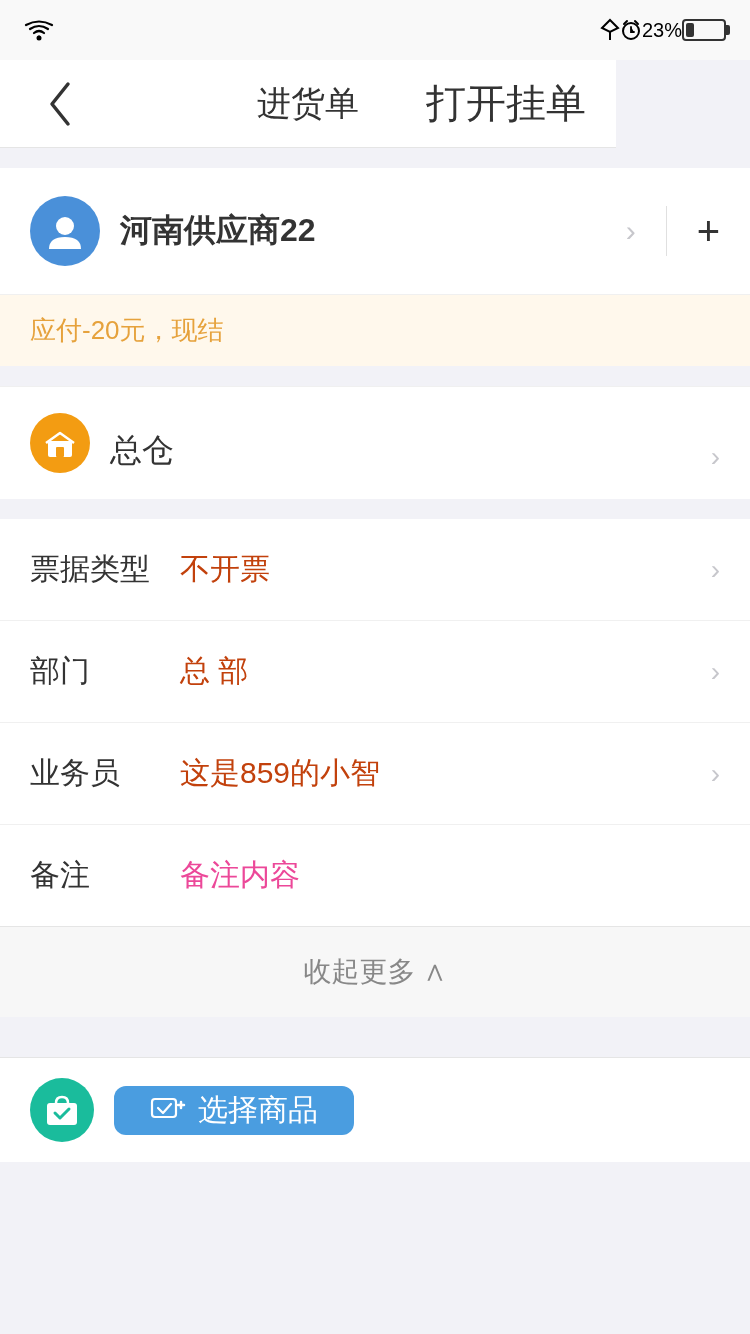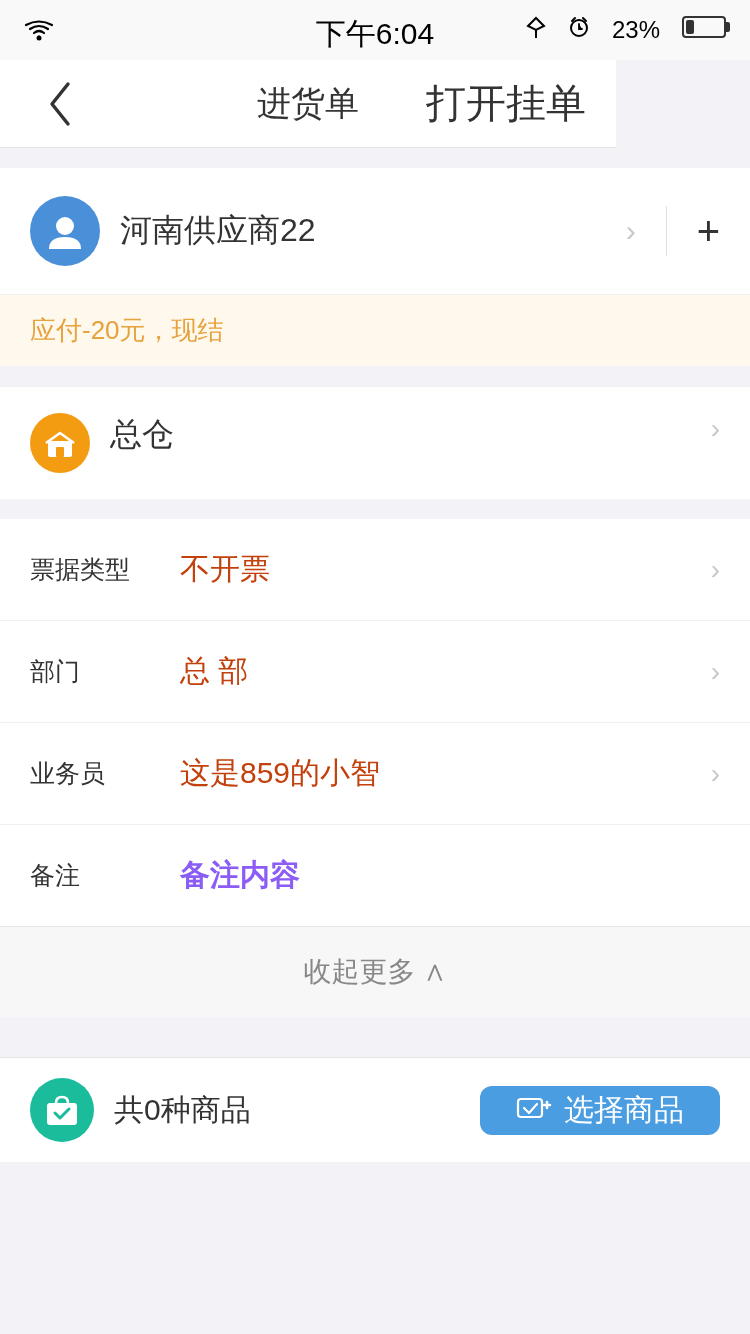--- a/index.html
+++ b/index.html
@@ -34,23 +34,23 @@
     .status-center {
       font-size: 30px;
       font-weight: 500;
       position: absolute;
       left: 50%;
       transform: translateX(-50%);
       top: 14px;
     }
     .status-right {
       display: flex;
-      align-items: flex-start;
-      gap: 22px;
-      font-size: 24px;
+      align-items: center;
+      gap: 0;
+      font-size: 20px;
     }
     .battery-container {
       display: flex;
       align-items: center;
       gap: 4px;
     }
     .battery-box {
       width: 44px;
       height: 22px;
       border: 2px solid #333;
@@ -145,20 +145,21 @@
       flex-shrink: 0;
     }
     .supplier-avatar svg {
       width: 44px;
       height: 44px;
     }
     .supplier-name {
       flex: 1;
       font-size: 32px;
       color: #333;
+      font-weight: bold;
     }
     .supplier-chevron {
       color: #c7c7cc;
       font-size: 30px;
       margin-right: 30px;
     }
     .supplier-plus {
       font-size: 40px;
       color: #333;
       cursor: pointer;
@@ -174,21 +175,21 @@
     .notice-bar {
       background: #fff8ec;
       padding: 18px 30px;
       font-size: 26px;
       color: #e6a23c;
     }
 
     
     .warehouse-row {
       display: flex;
-      align-items: flex-start;
+      align-items: flex-end;
       padding: 26px 30px;
       background: #fff;
       border-top: 1px solid #f0f0f0;
     }
     .warehouse-icon {
       width: 60px;
       height: 60px;
       border-radius: 50%;
       background: #f39c12;
       display: flex;
@@ -220,34 +221,33 @@
       display: flex;
       align-items: center;
       padding: 30px 30px;
       border-bottom: 1px solid #f0f0f0;
       min-height: 96px;
     }
     .form-row:last-child {
       border-bottom: none;
     }
     .form-label {
-      font-size: 25px;
+      font-size: 30px;
       color: #333;
       width: 130px;
       flex-shrink: 0;
     }
     .form-value {
       flex: 1;
       font-size: 30px;
       color: #c2410c;
       padding-left: 20px;
     }
     .form-value.placeholder {
-      color: #8b5cf6;
-      font-weight: bold;
+      color: #ec4899;
     }
     .form-chevron {
       color: #c7c7cc;
       font-size: 28px;
       margin-left: 10px;
     }
 
     
     .collapse-bar {
       background: #f7f7f7;
@@ -318,21 +318,20 @@
 <div class="status-bar">
   <div class="status-left">
     <svg width="30" height="22" viewBox="0 0 30 22">
       <path d="M15 18 L15 18 Z" stroke="#000" stroke-width="3" stroke-linecap="round"></path>
       <path d="M10 14 Q15 10 20 14" stroke="#000" stroke-width="2.2" fill="none" stroke-linecap="round"></path>
       <path d="M6 10 Q15 4 24 10" stroke="#000" stroke-width="2.2" fill="none" stroke-linecap="round"></path>
       <path d="M2 6 Q15 -1 28 6" stroke="#000" stroke-width="2.2" fill="none" stroke-linecap="round"></path>
       <circle cx="15" cy="19" r="2.5" fill="#000"></circle>
     </svg>
   </div>
-  <span class="status-center">下午6:04</span>
   <div class="status-right">
     <svg width="20" height="24" viewBox="0 0 20 24">
       <path d="M10 2 L18 10 L10 14 L2 10 Z" fill="none" stroke="#000" stroke-width="2"></path>
       <path d="M10 14 L10 22" stroke="#000" stroke-width="2"></path>
     </svg>
     <svg width="22" height="22" viewBox="0 0 22 22">
       <circle cx="11" cy="12" r="8" fill="none" stroke="#000" stroke-width="2"></circle>
       <path d="M11 8 L11 13 L14 13" stroke="#000" stroke-width="1.8" stroke-linecap="round"></path>
       <path d="M4 5 L7 2" stroke="#000" stroke-width="2" stroke-linecap="round"></path>
       <path d="M18 5 L15 2" stroke="#000" stroke-width="2" stroke-linecap="round"></path>
@@ -421,21 +420,20 @@
 <div class="section-gap"></div>
 
 <div class="bottom-bar">
   <div class="product-icon">
     <svg viewBox="0 0 38 38" fill="none">
       <rect x="4" y="12" width="30" height="22" rx="3" fill="#fff"></rect>
       <path d="M13 12 Q13 6 19 6 Q25 6 25 12" stroke="#fff" stroke-width="2.5" fill="none"></path>
       <path d="M12 22 L17 27 L26 18" stroke="#1abc9c" stroke-width="3" stroke-linecap="round" stroke-linejoin="round"></path>
     </svg>
   </div>
-  <span class="product-count">共0种商品</span>
   <button class="select-btn">
     <span class="select-btn-icon">
       <svg width="36" height="30" viewBox="0 0 36 30" fill="none">
         <rect x="2" y="4" width="24" height="18" rx="3" stroke="#fff" stroke-width="2.2" fill="none"></rect>
         <path d="M8 13 L13 18 L21 9" stroke="#fff" stroke-width="2.2" stroke-linecap="round" stroke-linejoin="round"></path>
         <path d="M28 10 L34 10 M31 7 L31 13" stroke="#fff" stroke-width="2.5" stroke-linecap="round"></path>
       </svg>
     </span>
     <span>选择商品</span>
   </button>

